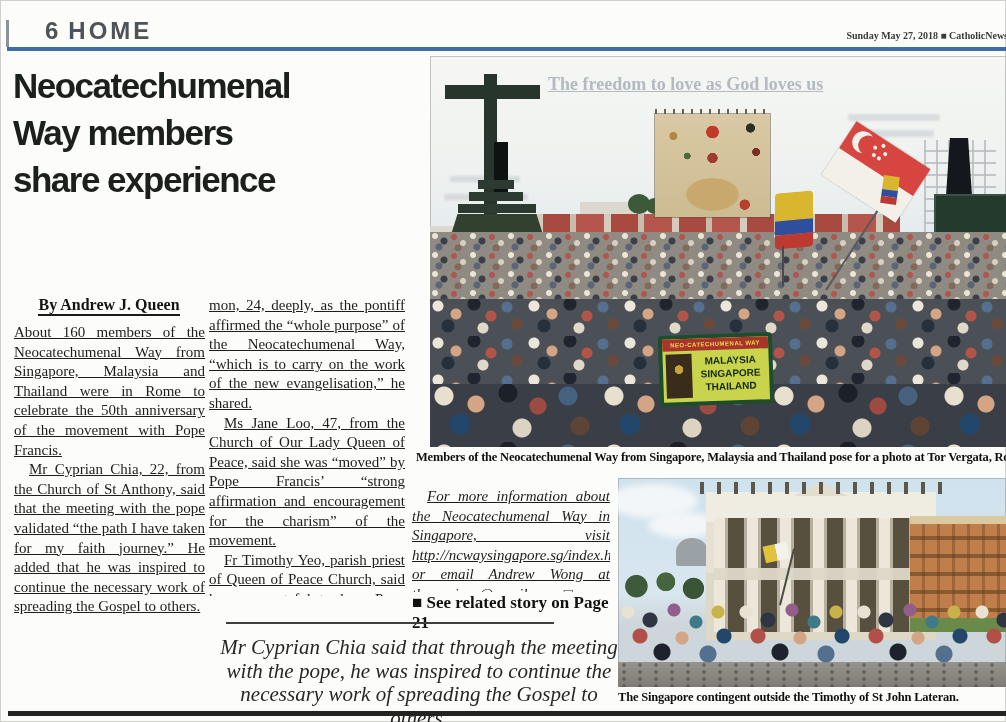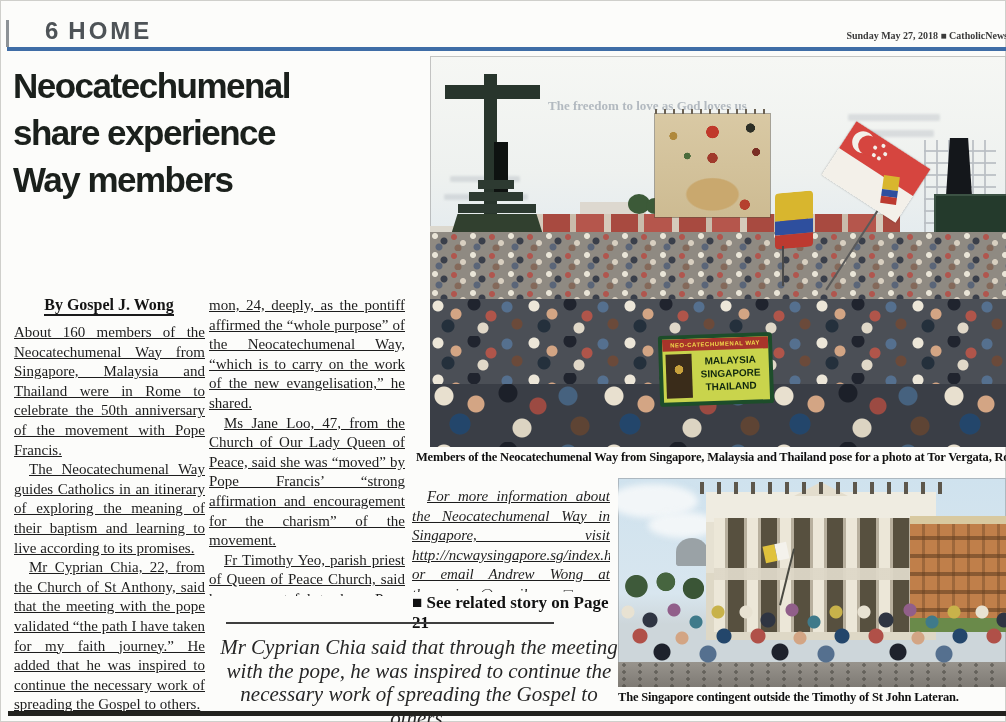--- a/index.html
+++ b/index.html
@@ -47,23 +47,23 @@
   }
   
   .caption{position:absolute;font-weight:bold;font-size:12.5px;color:#101010;
     letter-spacing:-0.2px;white-space:nowrap;}
   .cap1{left:416px;top:450px;width:590px;}
   .cap2{left:618px;top:690px;width:388px;}
   
   .photo1{position:absolute;left:430px;top:56px;width:576px;height:391px;
     overflow:hidden;background:linear-gradient(#f6f7f4 0%,#eef1ef 30%,#dfe8ee 55%,#d8e2ea 62%);
     box-shadow:inset 0 0 0 1px rgba(120,120,120,.4);}
-  .ghost-main{position:absolute;left:118px;top:42px;width:330px;
-    font-weight:bold;font-size:13px;color:rgba(125,136,152,.55);filter:blur(.4px);
-    white-space:nowrap;}
+  .ghost-main{position:absolute;left:118px;top:18px;width:330px;
+    font-weight:bold;font-size:18px;color:rgba(125,136,152,.55);filter:blur(.4px);
+    white-space:nowrap;text-decoration:underline;}
   .ghost-bar{position:absolute;background:rgba(130,140,155,.22);filter:blur(1px);border-radius:2px;}
   
   .cross-post{position:absolute;left:54px;top:18px;width:13px;height:162px;background:#28352c;}
   .cross-bar{position:absolute;left:15px;top:29px;width:95px;height:14px;background:#28352c;}
   .cross-speaker{position:absolute;left:64px;top:86px;width:14px;height:50px;background:#0e1210;}
   .base-s1{position:absolute;left:48px;top:124px;width:36px;height:9px;background:#2d3a31;}
   .base-s2{position:absolute;left:39px;top:136px;width:54px;height:9px;background:#2d3a31;}
   .base-s3{position:absolute;left:28px;top:148px;width:78px;height:9px;background:#2d3a31;}
   .base-block{position:absolute;left:20px;top:158px;width:94px;height:24px;background:#31402f;
     clip-path:polygon(8% 0,92% 0,100% 100%,0 100%);}
@@ -223,22 +223,22 @@
 
   <div class="head-tick"></div>
   <div class="section-head">
     <span class="pgnum">6</span><span>HOME</span>
   </div>
   <div class="date-line">Sunday May 27, 2018 ■ CatholicNews</div>
   <div class="blue-rule"></div>
 
   <div class="headline">
     <div>Neocatechumenal</div>
+    <div>Way members</div>
     <div>share experience</div>
-    <div>Way members</div>
   </div>
 
   <div class="photo1">
     <div class="ghost-main">The freedom to love as God loves us</div>
     <div class="ghost-bar" style="left:418px;top:58px;width:92px;height:7px;"></div>
     <div class="ghost-bar" style="left:424px;top:74px;width:80px;height:7px;"></div>
     <div class="ghost-bar" style="left:20px;top:120px;width:70px;height:6px;"></div>
     <div class="ghost-bar" style="left:14px;top:138px;width:84px;height:6px;"></div>
 
     <div class="white-wall"></div>
@@ -297,25 +297,24 @@
         <div class="sign-text">
           <div>MALAYSIA</div>
           <div>SINGAPORE</div>
           <div>THAILAND</div>
         </div>
       </div>
     </div>
   </div>
   <div class="caption cap1">Members of the Neocatechumenal Way from Singapore, Malaysia and Thailand pose for a photo at Tor Vergata, Rome.</div>
 
-  <div class="byline"><span>By Gospel J. Wong</span></div>
+  <div class="byline"><span>By Andrew J. Queen</span></div>
 
   <div class="col col1">
     <p>About 160 members of the Neocatechumenal Way from Singapore, Malaysia and Thailand were in Rome to celebrate the 50th anniversary of the movement with Pope Francis.</p>
-    <p class="ind">The Neocatechumenal Way guides Catholics in an itinerary of exploring the meaning of their baptism and learning to live according to its promises.</p>
     <p class="ind">Mr Cyprian Chia, 22, from the Church of St Anthony, said that the meeting with the pope validated “the path I have taken for my faith journey.” He added that he was inspired to continue the necessary work of spreading the Gospel to others.</p>
 
   </div>
 
   <div class="col col2">
     <p>mon, 24, deeply, as the pontiff affirmed the “whole purpose” of the Neocatechumenal Way, “which is to carry on the work of the new evangelisation,” he shared.</p>
     <p class="ind">Ms Jane Loo, 47, from the Church of Our Lady Queen of Peace, said she was “moved” by Pope Francis’ “strong affirmation and encouragement for the charism” of the movement.</p>
     <p class="ind">Fr Timothy Yeo, parish priest of Queen of Peace Church, said he was grateful to hear Pope Francis give thanks for the 50 years of the Neocatechumenal Way; in particular, the Holy Father saying that, “this charism is a great gift of God for the Church of our times.”</p>
   </div>
 

